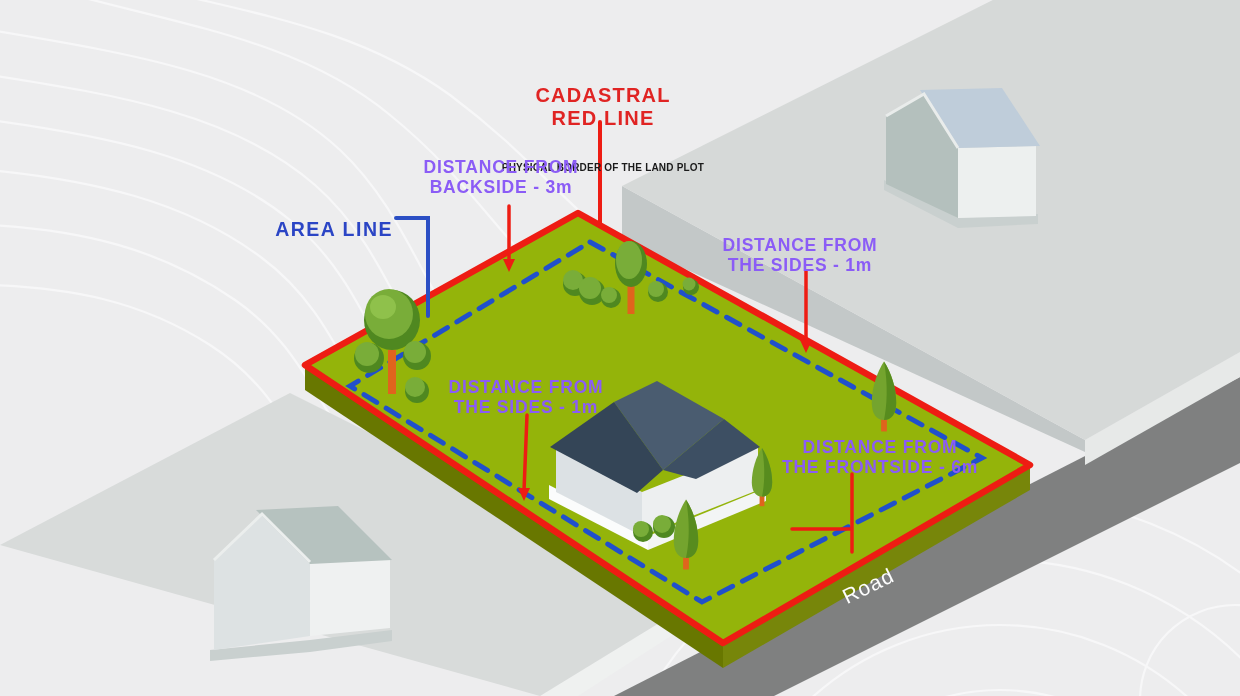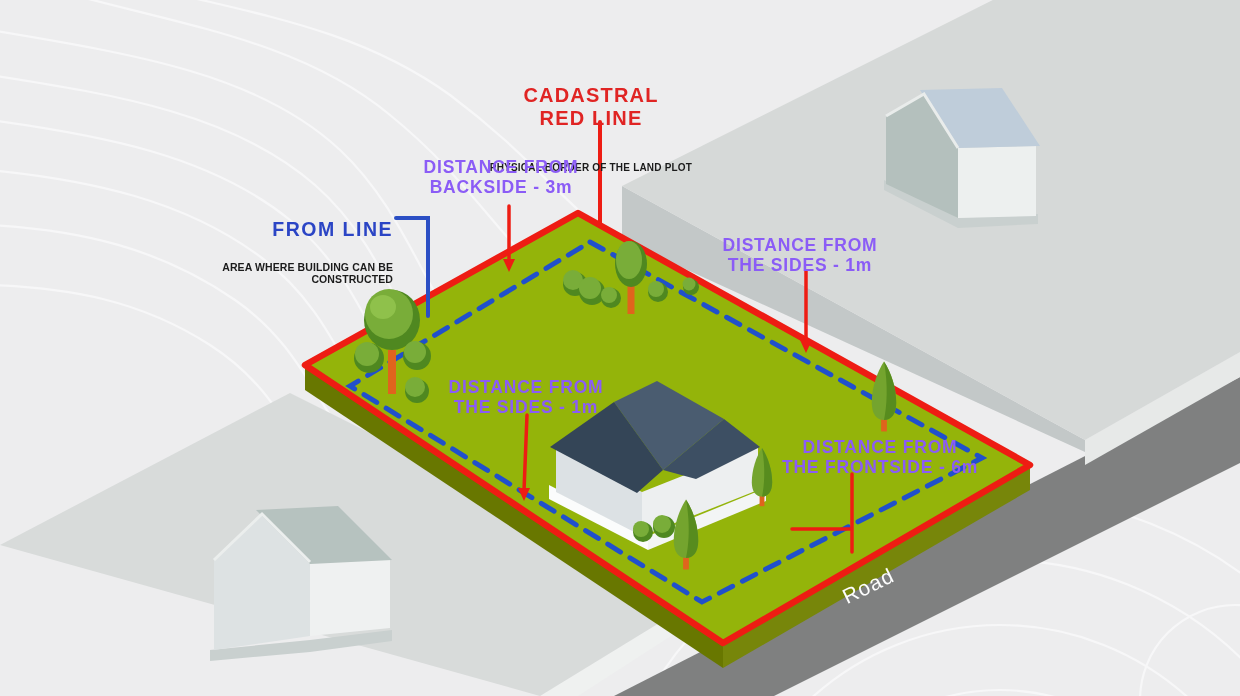--- a/index.html
+++ b/index.html
@@ -165,32 +165,31 @@
     <polygon points="503,259 515,259 509,272" fill="#ee1c13" stroke="none"></polygon>
     <path d="M806,271 L806,343" stroke="#ee1c13" stroke-width="3.5"></path>
     <polygon points="800,340 812,340 806,353" fill="#ee1c13" stroke="none"></polygon>
     <path d="M527,415 L524,491" stroke="#ee1c13" stroke-width="3.5"></path>
     <polygon points="518,488 530,488 524,501" fill="#ee1c13" stroke="none"></polygon>
     <path d="M852,474 L852,552 M792,529 L852,529" stroke="#ee1c13" stroke-width="3.5"></path>
     <path d="M396,218 L428,218 L428,316" stroke="#2b4fc4" stroke-width="4"></path>
   </g>
 </svg>
 
-<div class="lbl" style="left:461px;top:66px;width:260px;">
+<div class="lbl" style="left:473px;top:66px;width:260px;">
   <div class="lbl-red-title">CADASTRAL
 RED LINE</div>
   <div class="lbl-sub">PHYSICAL BORDER OF THE LAND PLOT</div>
 </div>
 
 <div class="lbl lbl-dist" style="left:391px;top:157px;width:220px;">DISTANCE FROM
 BACKSIDE - 3m</div>
 
 <div class="lbl right-align" style="left:140px;top:200px;width:253px;">
-  <div class="lbl-blue-title">FROM LINE</div>
-  <div class="lbl-blue-sub">AREA WHERE BUILDING CAN BE CONSTRUCTED</div>
+  <div class="lbl-blue-title">AREA LINE</div>
 </div>
 
 <div class="lbl lbl-dist" style="left:694px;top:235px;width:212px;">DISTANCE FROM
 THE SIDES - 1m</div>
 
 <div class="lbl lbl-dist" style="left:420px;top:377px;width:212px;">DISTANCE FROM
 THE SIDES - 1m</div>
 
 <div class="lbl lbl-dist" style="left:766px;top:437px;width:228px;">DISTANCE FROM
 THE FRONTSIDE - 6m</div>

